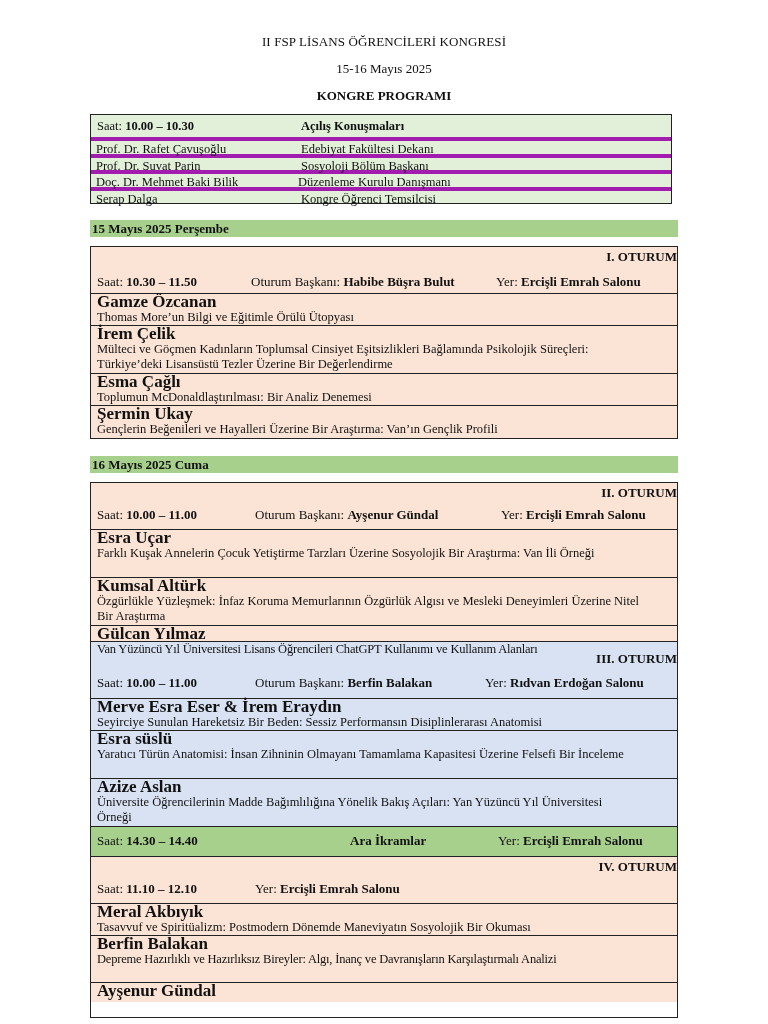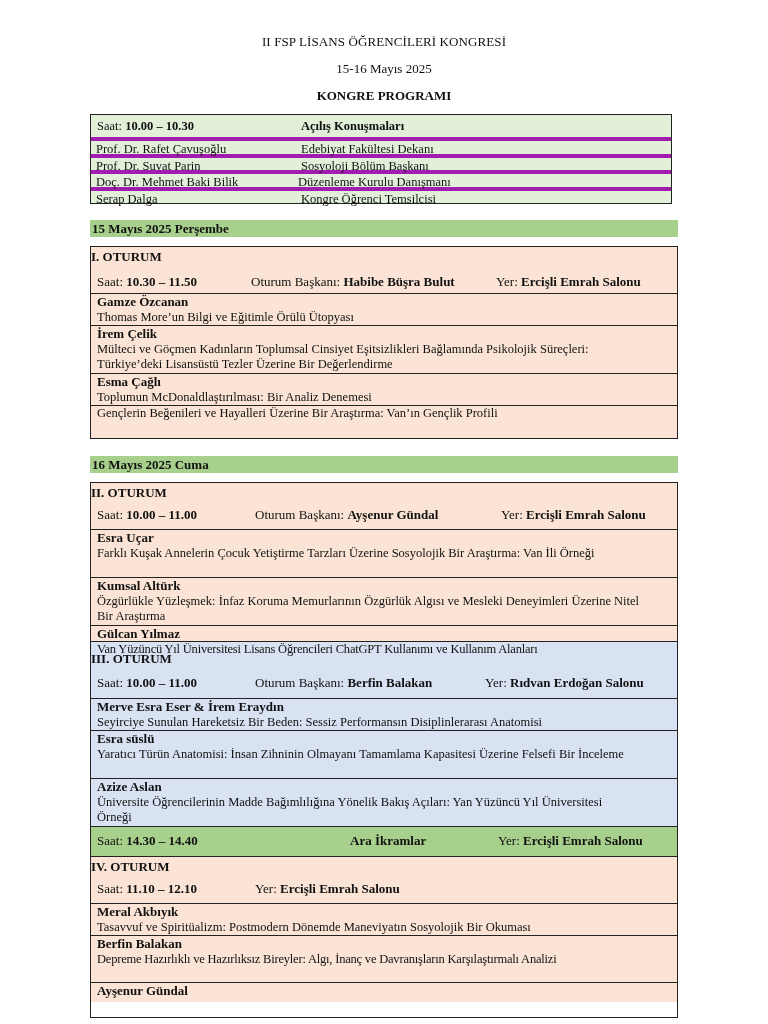--- a/index.html
+++ b/index.html
@@ -17,24 +17,24 @@
   .opening .row:first-child .c1 { padding-left: 6px; }
   .opening .c2 { flex: 1; }
   .b { font-weight: bold; }
 
   .daybar { position: absolute; left: 90px; width: 588px; height: 17px; background: #a8d08d; font-weight: bold; font-size: 13px; line-height: 17px; padding-left: 2px; }
 
   .sess { position: absolute; left: 90px; width: 588px; border: 1.5px solid #222; }
   .peach { background: #fbe4d5; }
   .blue { background: #d9e2f3; }
   .green { background: #a8d08d; }
-  .sess .head { text-align: left; font-weight: bold; font-size: 13px; }
+  .sess .head { text-align: right; font-weight: bold; font-size: 13px; }
   .sess .meta { display: flex; padding: 0 6px; font-size: 13px; }
   .sess .item { border-top: 1.5px solid #222; padding: 0 6px; font-size: 12.5px; line-height: 15.5px; }
-  .sess .item .name { font-weight: bold; font-size: 13px; }
+  .sess .item .name { font-weight: bold; font-size: 17px; }
   .sep { border-top: 1.5px solid #222; }
 </style>
 </head>
 <body>
 
 <div class="center t1">II FSP LİSANS ÖĞRENCİLERİ KONGRESİ</div>
 <div class="center t2">15-16 Mayıs 2025</div>
 <div class="center t3">KONGRE PROGRAMI</div>
 
 <div class="opening">
@@ -75,20 +75,21 @@
   </div>
   <div class="item" style="height:48px">
     <div class="name">İrem Çelik</div>
     <div style="padding-right:40px">Mülteci ve Göçmen Kadınların Toplumsal Cinsiyet Eşitsizlikleri Bağlamında Psikolojik Süreçleri: Türkiye’deki Lisansüstü Tezler Üzerine Bir Değerlendirme</div>
   </div>
   <div class="item" style="height:32px">
     <div class="name">Esma Çağlı</div>
     <div>Toplumun McDonaldlaştırılması: Bir Analiz Denemesi</div>
   </div>
   <div class="item" style="height:32px">
+    <div class="name">Şermin Ukay</div>
     <div>Gençlerin Beğenileri ve Hayalleri Üzerine Bir Araştırma: Van’ın Gençlik Profili</div>
   </div>
 </div>
 
 <div class="daybar" style="top:456px">16 Mayıs 2025 Cuma</div>
 
 <div class="sess" style="top:482px; height:536px">
 
   <div class="peach">
     <div class="head" style="height:19px; line-height:19px">II. OTURUM</div>

